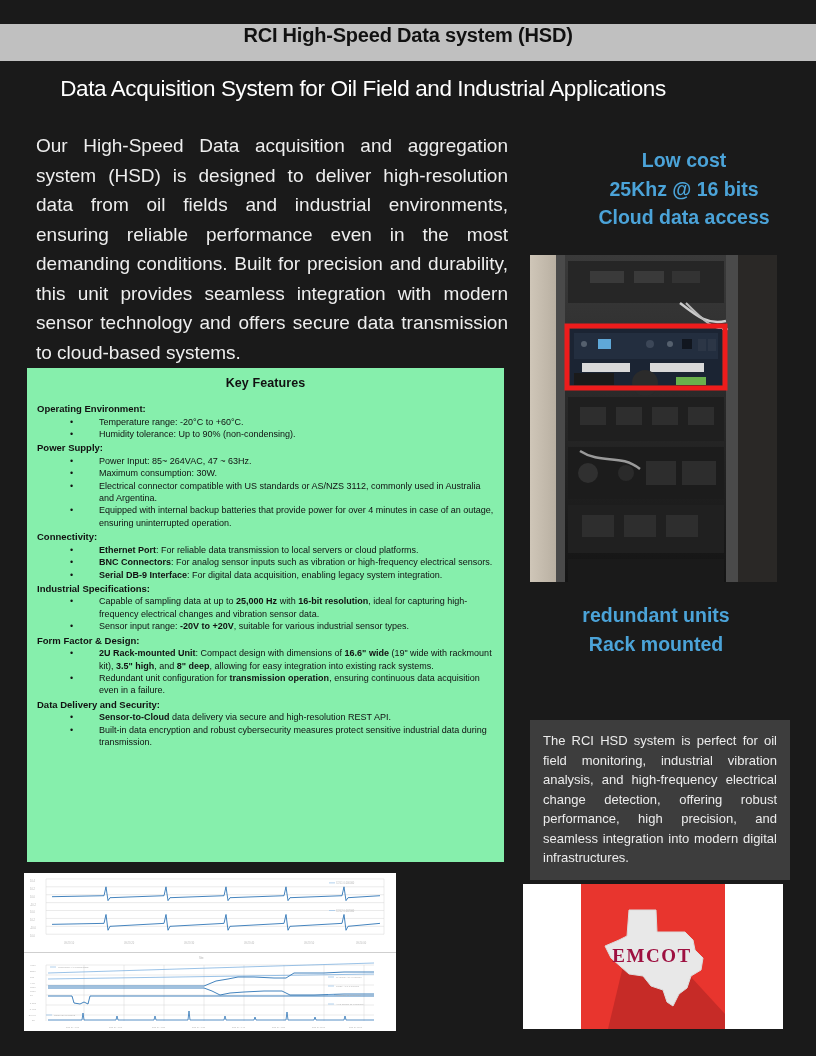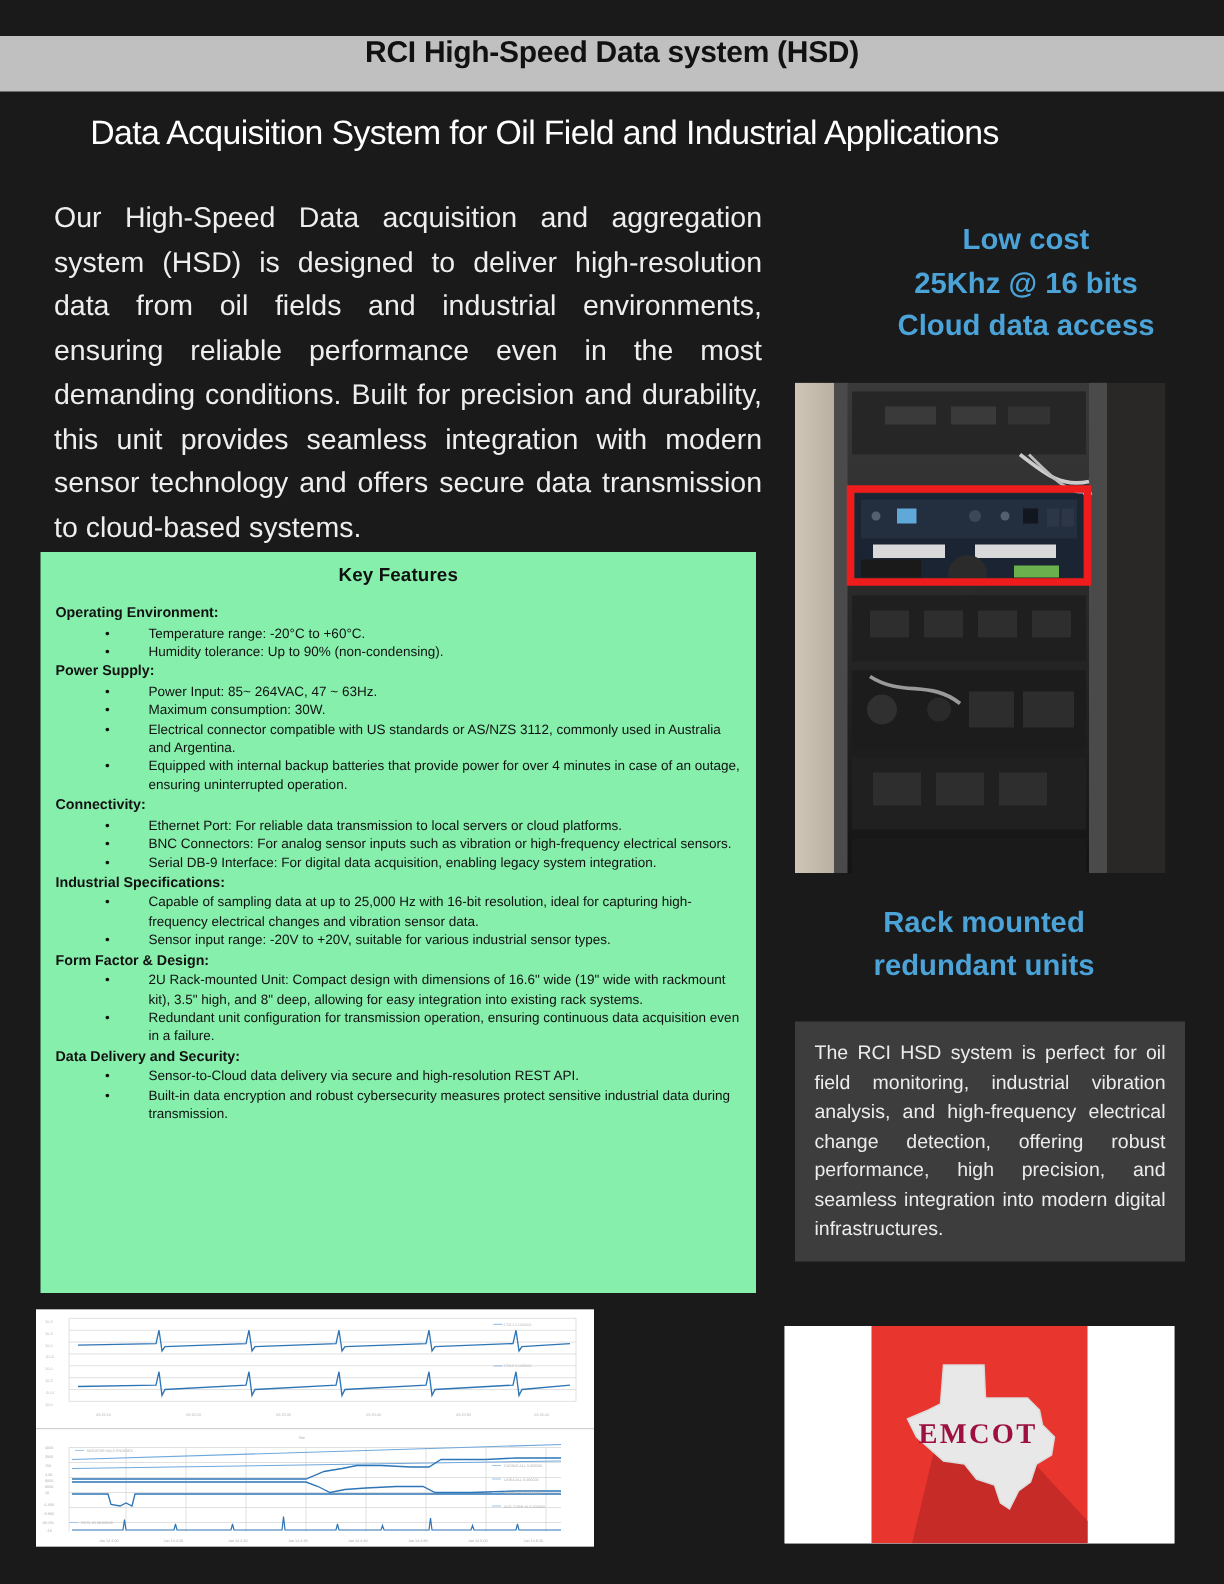--- a/index.html
+++ b/index.html
@@ -95,21 +95,21 @@
     line-height: 12.4px;
     padding-left: 62px;
     margin: 0;
   }
   .kf-item .bullet {
     position: absolute;
     left: 33px;
     top: 0;
     font-size: 9px;
   }
-  .kf-item b { font-weight: normal; }
+  .kf-item b { font-weight: bold; }
 
   
   .charts-panel {
     position: absolute;
     left: 24px;
     top: 873px;
     width: 372px;
     height: 158px;
     background: #ffffff;
     overflow: hidden;
@@ -156,21 +156,21 @@
     text-align: center;
     color: #4ba3d8;
     font-size: 19.5px;
     font-weight: bold;
     line-height: 29px;
   }
 
   .quote-box {
     position: absolute;
     left: 530px;
-    top: 681px;
+    top: 720px;
     width: 260px;
     height: 160px;
     background: #3d3d3d;
     box-sizing: border-box;
     padding: 11px 13px;
     color: #ececec;
     font-size: 13px;
     line-height: 19.5px;
     text-align: justify;
     text-justify: inter-word;
@@ -419,22 +419,22 @@
     <path d="M50,196 C72,210 90,198 110,214" stroke="#9a9a9a" stroke-width="2.5" fill="none"></path>
     <rect x="38" y="250" width="156" height="48" fill="#202020"></rect>
     <rect x="52" y="260" width="32" height="22" fill="#2e2e2e"></rect>
     <rect x="94" y="260" width="32" height="22" fill="#2e2e2e"></rect>
     <rect x="136" y="260" width="32" height="22" fill="#2e2e2e"></rect>
     <rect x="38" y="304" width="156" height="23" fill="#1a1a1a"></rect>
   </svg>
 </div>
 
 <div class="rack-caption">
+  <div>redundant units</div>
   <div>Rack mounted</div>
-  <div>redundant units</div>
 </div>
 
 <div class="quote-box">The RCI HSD system is perfect for oil field monitoring, industrial vibration analysis, and high-frequency electrical change detection, offering robust performance, high precision, and seamless integration into modern digital infrastructures.</div>
 
 <div class="logo-box">
   <svg width="260" height="145" viewBox="0 0 260 145">
     <rect x="0" y="0" width="260" height="145" fill="#ffffff"></rect>
     <rect x="58" y="0" width="144" height="145" fill="#e8352e"></rect>
     <path d="M112,32 L202,130 L202,145 L85,145 Z" fill="#c62b27"></path>
     <path d="M106,26 L133,26 L134,48 L162,48 L170,56 L172,66 L180,74 L178,86

